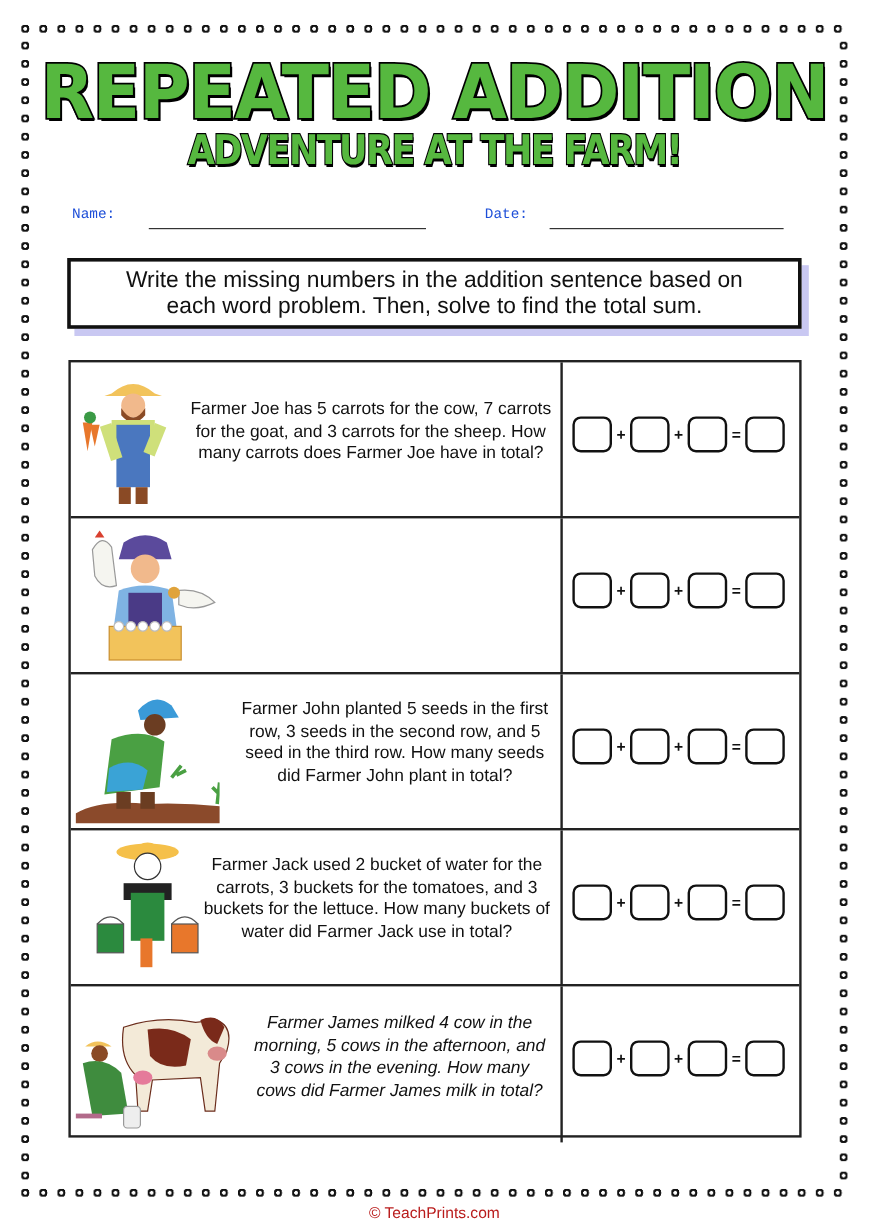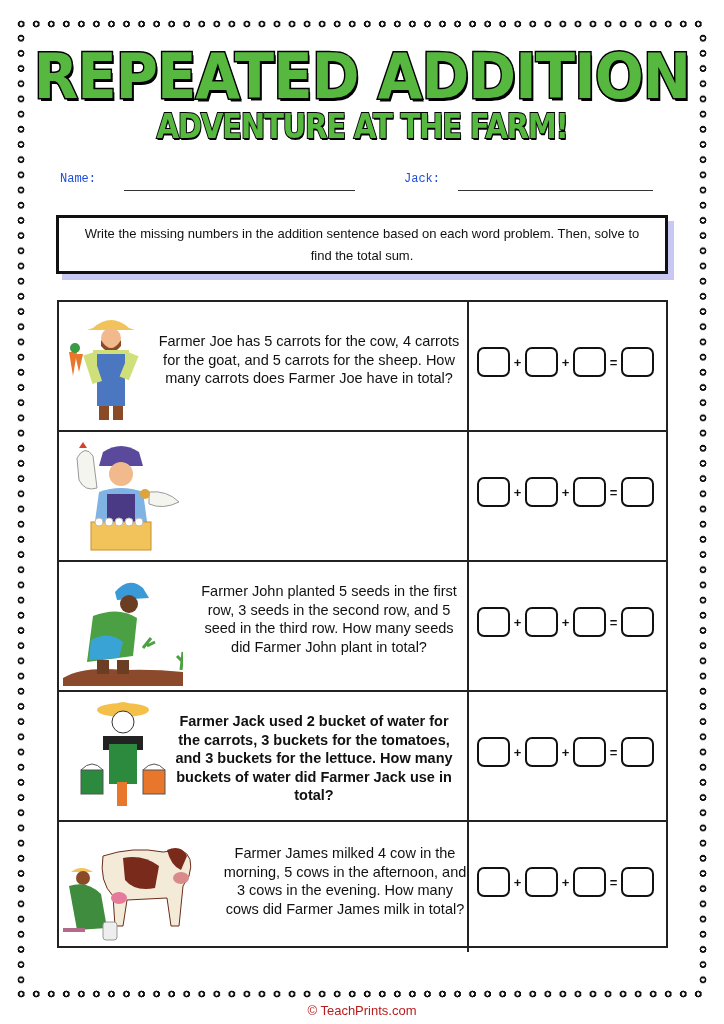--- a/index.html
+++ b/index.html
@@ -16,21 +16,21 @@
            color:#56b83f; -webkit-text-stroke:3px #000; paint-order:stroke fill;
            text-shadow: 2px 3px 0 #000, -1px 1px 0 #000; transform:scaleX(0.93); transform-origin:center; line-height:70px; }
   .subtitle { position:absolute; left:0; width:724px; text-align:center; top:106px;
            font-family:"DejaVu Sans", sans-serif; font-weight:900; font-size:34px; letter-spacing:-1.5px;
            color:#56b83f; -webkit-text-stroke:2px #000; paint-order:stroke fill;
            text-shadow: 1px 2px 0 #000; transform:scaleX(0.86); transform-origin:center; line-height:40px; }
   .field-label { position:absolute; top:172px; font-size:12px; font-family:Liberation Mono, monospace; color:#1d4ed8; }
   .field-line { position:absolute; top:190px; height:0; border-bottom:1.5px solid #333; }
   .instr { position:absolute; left:56px; top:215px; width:606px; height:53px; border:3px solid #111; background:#fff;
            box-shadow:6px 6px 0 #c9c8f2; display:flex; align-items:center; justify-content:center; text-align:center;
-           font-family:"Liberation Sans", sans-serif; font-size:13px; line-height:22px; color:#111; }
+           font-family:"Liberation Sans", sans-serif; font-size:19px; line-height:22px; color:#111; }
   .table { position:absolute; left:57px; top:300px; width:611px; height:648px; border:2px solid #222; box-sizing:border-box; }
   .row { position:absolute; left:0; width:607px; height:130px; border-bottom:2px solid #222; box-sizing:border-box; }
   .row:last-child { border-bottom:none; }
   .row .divider { position:absolute; left:408px; top:0; bottom:0; border-left:2px solid #222; }
   .row .pic { position:absolute; left:4px; top:4px; width:120px; height:120px; }
   .row .text { position:absolute; text-align:center; font-family:"Liberation Sans", sans-serif; font-size:14.5px; line-height:18.5px; color:#111; }
   .eq { position:absolute; left:418px; top:45px; display:flex; align-items:center; gap:0; }
   .box { width:33px; height:30px; border:2.5px solid #111; border-radius:7px; box-sizing:border-box; }
   .op { width:15px; text-align:center; font-size:13px; font-weight:bold; color:#111; font-family:"Liberation Sans", sans-serif; }
   .footer { position:absolute; top:1003px; left:0; width:724px; text-align:center; font-family:"Liberation Sans", sans-serif; font-size:13px; color:#b91c1c; }
@@ -41,21 +41,21 @@
 <div class="dots-h" style="top:20px;"></div>
 <div class="dots-h" style="top:990px;"></div>
 <div class="dots-v" style="left:17px;"></div>
 <div class="dots-v" style="left:699px;"></div>
 
 <div class="title">REPEATED ADDITION</div>
 <div class="subtitle">ADVENTURE AT THE FARM!</div>
 
 <span class="field-label" style="left:60px;">Name:</span>
 <div class="field-line" style="left:124px; width:231px;"></div>
-<span class="field-label" style="left:404px;">Jack:</span>
+<span class="field-label" style="left:404px;">Date:</span>
 <div class="field-line" style="left:458px; width:195px;"></div>
 
 <div class="instr">
   <span style="display:block; width:560px;">Write the missing numbers in the addition sentence based on each word problem. Then, solve to find the total sum.</span>
 </div>
 
 <div class="table">
 
   <div class="row" style="top:0;">
     <svg class="pic" viewBox="0 0 120 120">
@@ -65,21 +65,21 @@
       <rect x="30" y="44" width="36" height="22" fill="#cfe07a"></rect>
       <rect x="34" y="48" width="28" height="52" fill="#4a77bf"></rect>
       <rect x="20" y="48" width="10" height="30" fill="#cfe07a" transform="rotate(-18 25 48)"></rect>
       <rect x="66" y="48" width="10" height="26" fill="#cfe07a" transform="rotate(22 70 48)"></rect>
       <rect x="36" y="100" width="10" height="14" fill="#8a4a25"></rect>
       <rect x="50" y="100" width="10" height="14" fill="#8a4a25"></rect>
       <path d="M6 46 L10 70 L14 46 Z" fill="#e8772b"></path>
         <path d="M12 48 L16 66 L20 48 Z" fill="#e8772b"></path>
       <circle cx="12" cy="42" r="5" fill="#3a9a45"></circle>
     </svg>
-    <div class="text" style="left:98px; top:30px; width:304px;">Farmer Joe has 5 carrots for the cow, 4 carrots for the goat, and 5 carrots for the sheep. How many carrots does Farmer Joe have in total?</div>
+    <div class="text" style="left:98px; top:30px; width:304px;">Farmer Joe has 5 carrots for the cow, 7 carrots for the goat, and 3 carrots for the sheep. How many carrots does Farmer Joe have in total?</div>
     <div class="divider"></div>
     <div class="eq">
       <div class="box"></div>
       <span class="op">+</span>
       <div class="box"></div>
       <span class="op">+</span>
       <div class="box"></div>
       <span class="op">=</span>
       <div class="box"></div>
     </div>
@@ -146,21 +146,21 @@
       <ellipse cx="60" cy="14" rx="26" ry="7" fill="#f5c04a"></ellipse>
       <path d="M46 14 Q60 -2 74 14 Z" fill="#f5c04a"></path>
       <circle cx="60" cy="26" r="11" fill="#fff" stroke="#333"></circle>
       <rect x="40" y="40" width="40" height="14" fill="#222"></rect>
       <rect x="46" y="48" width="28" height="40" fill="#2b8a3e"></rect>
       <rect x="54" y="86" width="10" height="24" fill="#e8772b"></rect>
       <rect x="18" y="74" width="22" height="24" fill="#2b8a3e" stroke="#555"></rect>
       <rect x="80" y="74" width="22" height="24" fill="#e8772b" stroke="#555"></rect>
       <path d="M18 74 Q29 62 40 74 M80 74 Q91 62 102 74" stroke="#555" fill="none"></path>
     </svg>
-    <div class="text" style="left:110px; top:20px; width:290px;font-weight:bold;">Farmer Jack used 2 bucket of water for the carrots, 3 buckets for the tomatoes, and 3 buckets for the lettuce. How many buckets of water did Farmer Jack use in total?</div>
+    <div class="text" style="left:110px; top:20px; width:290px;">Farmer Jack used 2 bucket of water for the carrots, 3 buckets for the tomatoes, and 3 buckets for the lettuce. How many buckets of water did Farmer Jack use in total?</div>
     <div class="divider"></div>
     <div class="eq">
       <div class="box"></div>
       <span class="op">+</span>
       <div class="box"></div>
       <span class="op">+</span>
       <div class="box"></div>
       <span class="op">=</span>
       <div class="box"></div>
     </div>
@@ -172,21 +172,21 @@
       <path d="M60 32 Q80 28 96 40 L92 62 Q72 66 62 54 Z" fill="#7a2a1a"></path>
       <path d="M104 24 Q118 18 124 30 L118 44 Q108 40 104 24 Z" fill="#7a2a1a"></path>
       <ellipse cx="118" cy="52" rx="8" ry="6" fill="#d98a8a"></ellipse>
       <path d="M8 46 Q18 38 30 46 Z" fill="#f2c35b"></path>
       <circle cx="20" cy="52" r="7" fill="#8a4a25"></circle>
       <path d="M6 60 Q24 54 38 68 L44 102 L14 104 Z" fill="#3f8c3e"></path>
       <ellipse cx="56" cy="72" rx="8" ry="6" fill="#e57a9a"></ellipse>
       <rect x="40" y="96" width="14" height="18" rx="3" fill="#eee" stroke="#999"></rect>
       <rect x="0" y="102" width="22" height="4" fill="#b26a8a"></rect>
     </svg>
-    <div class="text" style="left:160px; top:22px; width:252px;">Farmer James milked 4 cow in the morning, 5 cows in the afternoon, and 3 cows in the evening. How many cows did Farmer James milk in total?</div>
+    <div class="text" style="left:148px; top:22px; width:252px;font-style:italic;">Farmer James milked 4 cow in the morning, 5 cows in the afternoon, and 3 cows in the evening. How many cows did Farmer James milk in total?</div>
     <div class="divider"></div>
     <div class="eq">
       <div class="box"></div>
       <span class="op">+</span>
       <div class="box"></div>
       <span class="op">+</span>
       <div class="box"></div>
       <span class="op">=</span>
       <div class="box"></div>
     </div>

